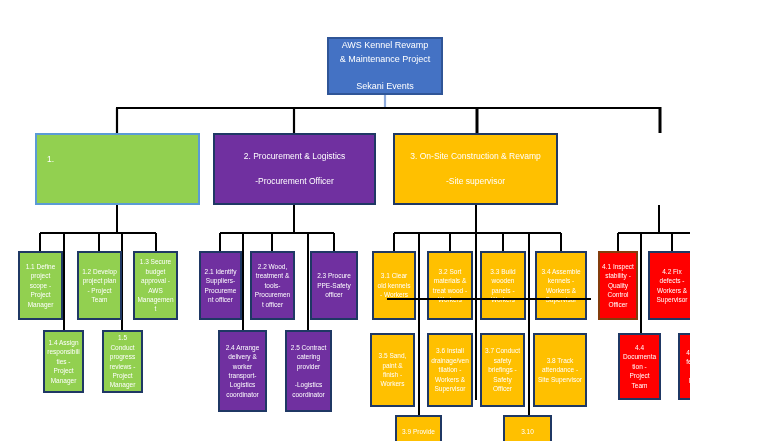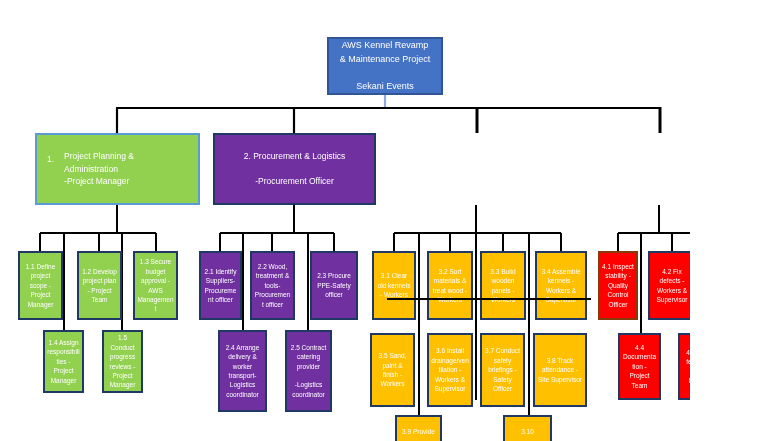--- a/index.html
+++ b/index.html
@@ -80,26 +80,27 @@
     </g>
   </svg>
 
   <div class="box root" style="left:327px;top:37px;width:116px;height:58px;">AWS Kennel Revamp
 &amp; Maintenance Project
 
 Sekani Events</div>
 
   <div class="box branch green b-blue leftal" style="left:35px;top:133px;width:165px;height:72px;">
     <span class="num">1.</span>
-    <span class="btxt">Project Planning &amp; Administration
--Project Manager</span>
   </div>
   <div class="box branch purple" style="left:213px;top:133px;width:163px;height:72px;">2. Procurement &amp; Logistics
 
 -Procurement Officer</div>
+  <div class="box branch orange" style="left:393px;top:133px;width:165px;height:72px;">3. On-Site Construction &amp; Revamp
+
+-Site supervisor</div>
 
   <div class="box sub green" style="left:18px;top:251px;width:45px;height:69px;">1.1 Define project scope - Project Manager</div>
   <div class="box sub green" style="left:77px;top:251px;width:45px;height:69px;">1.2 Develop project plan - Project Team</div>
   <div class="box sub green" style="left:133px;top:251px;width:45px;height:69px;">1.3 Secure budget approval - AWS Management</div>
   <div class="box sub green" style="left:43px;top:330px;width:41px;height:63px;">1.4 Assign responsibilities - Project Manager</div>
   <div class="box sub green" style="left:102px;top:330px;width:41px;height:63px;">1.5 Conduct progress reviews - Project Manager</div>
 
   <div class="box sub purple" style="left:199px;top:251px;width:43px;height:69px;">2.1 Identify Suppliers- Procurement officer</div>
   <div class="box sub purple" style="left:250px;top:251px;width:45px;height:69px;">2.2 Wood, treatment &amp; tools- Procurement officer</div>
   <div class="box sub purple" style="left:310px;top:251px;width:48px;height:69px;">2.3 Procure PPE-Safety officer</div>

